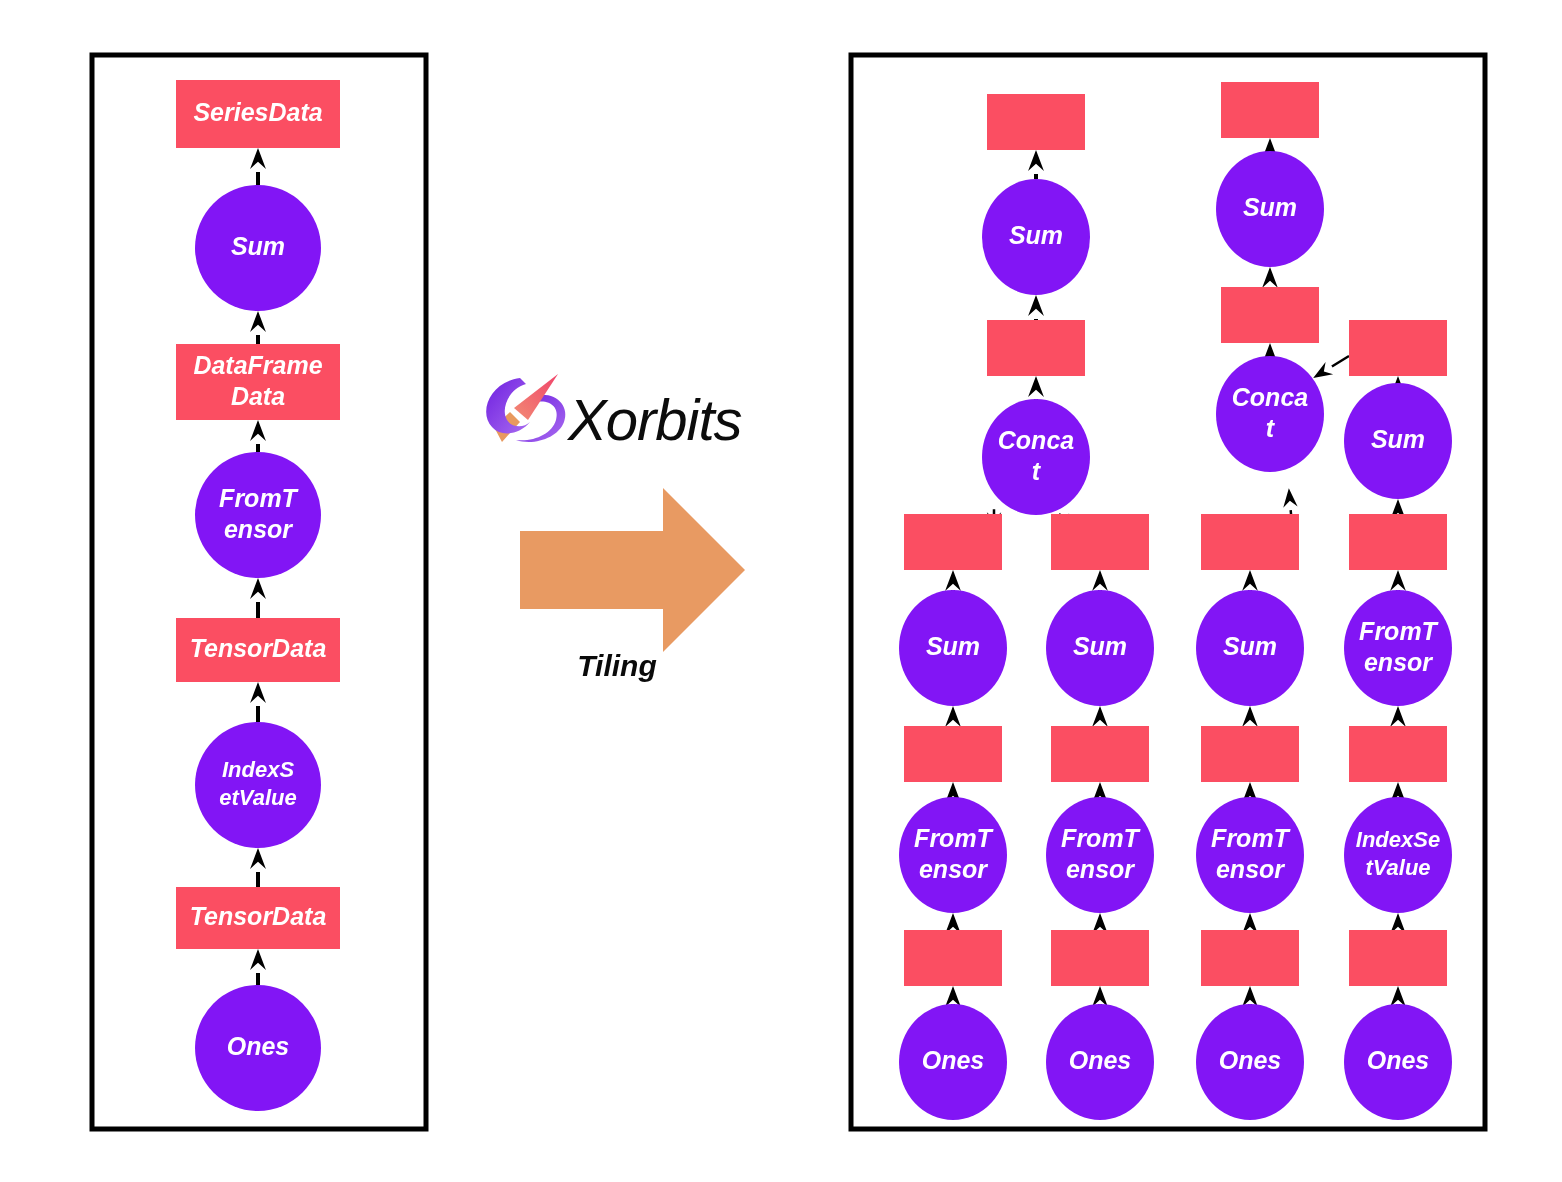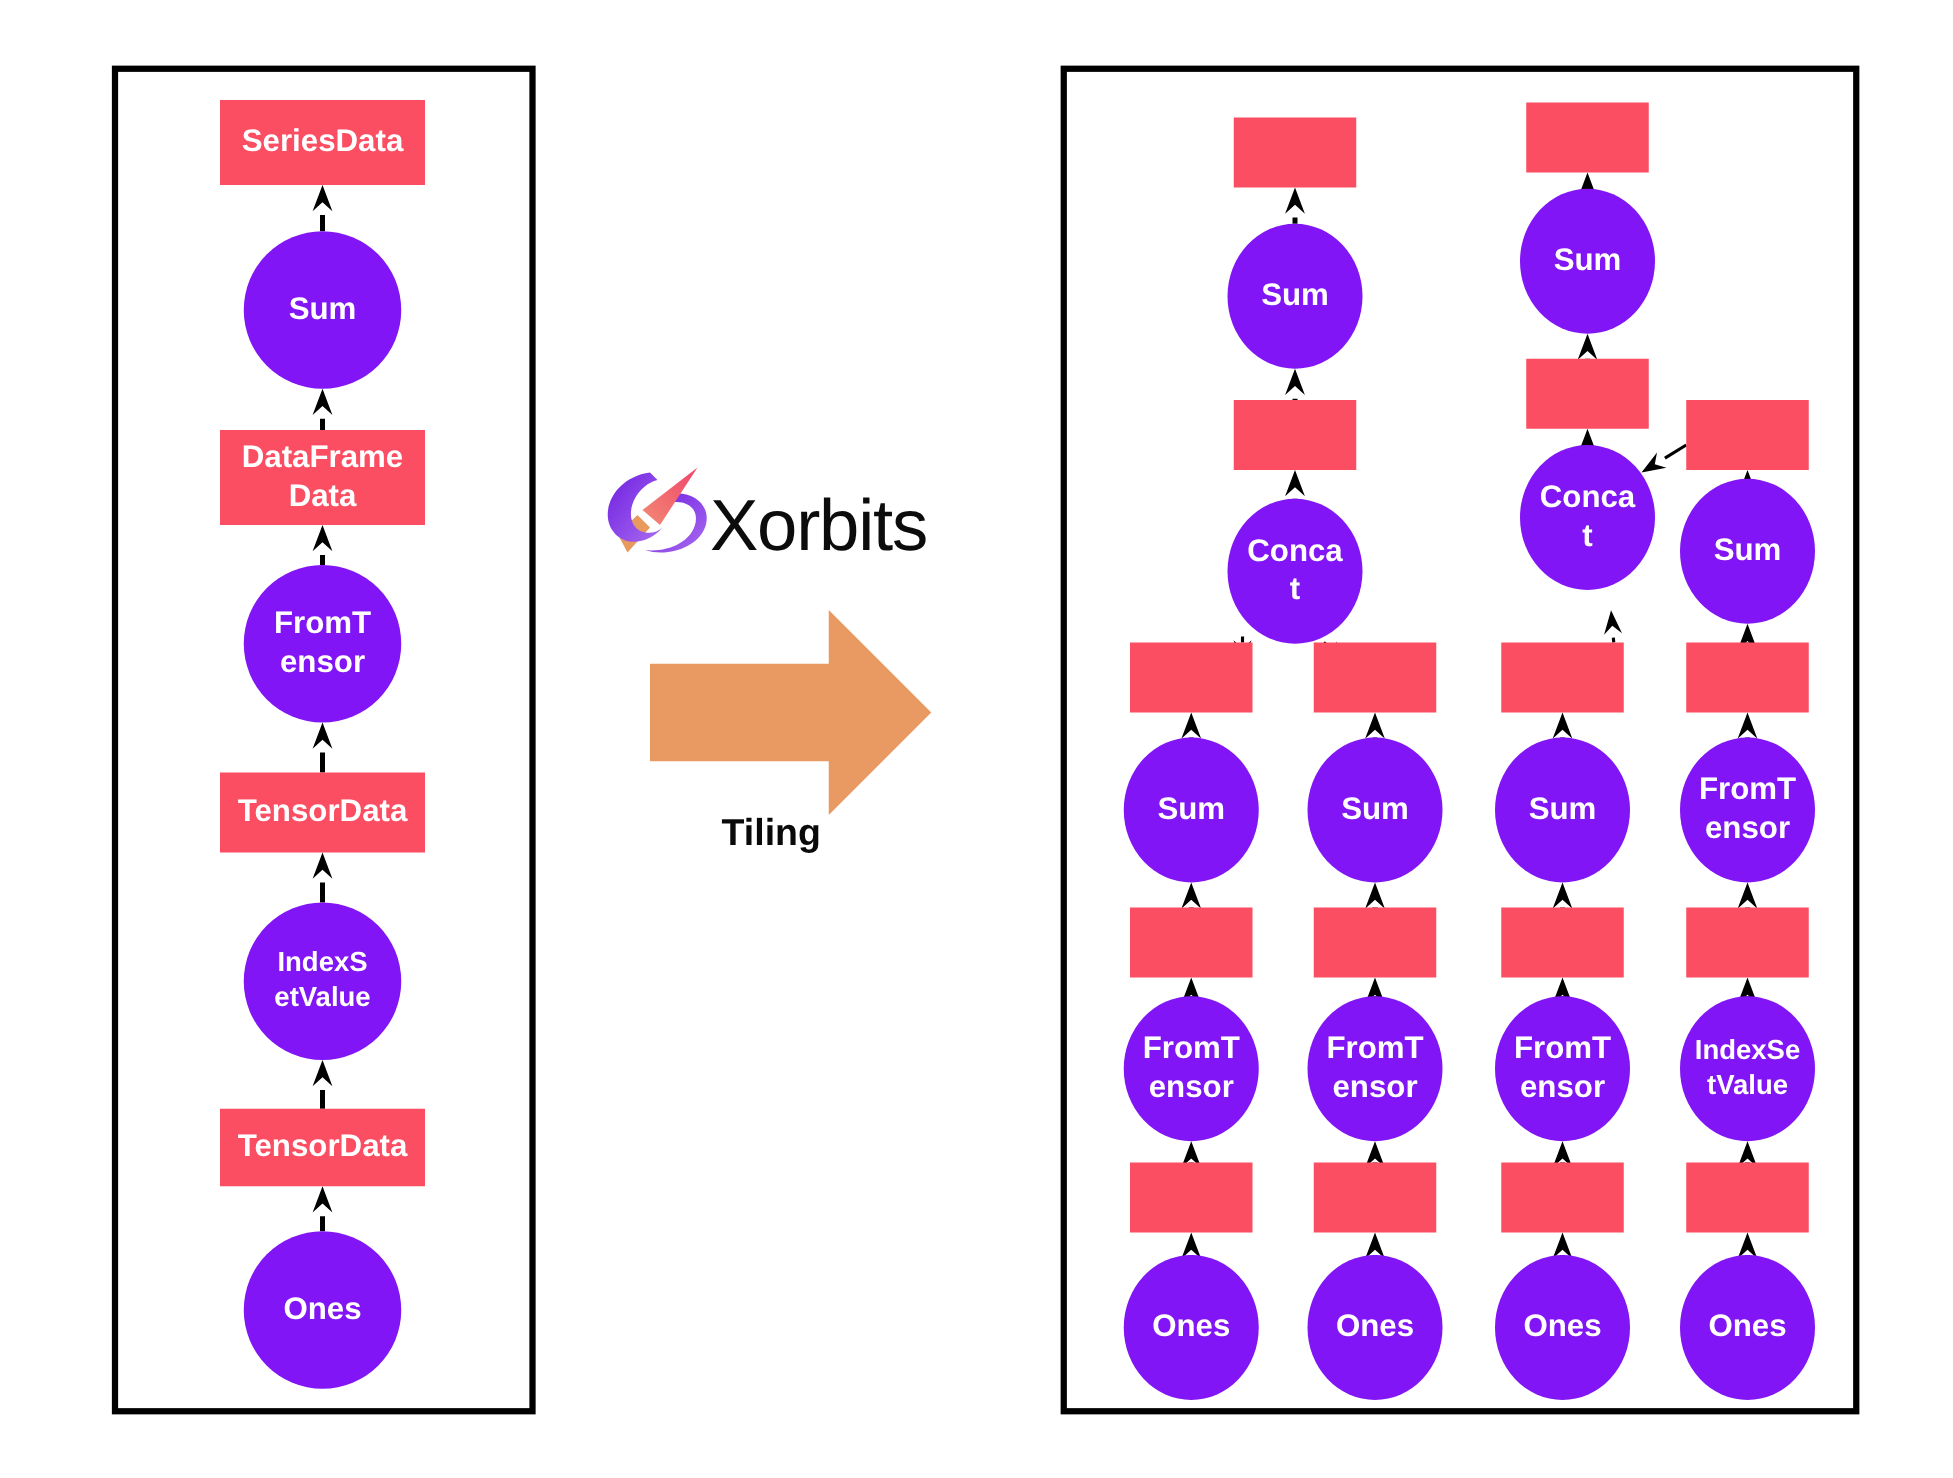--- a/index.html
+++ b/index.html
@@ -12,20 +12,21 @@
     height: 1182px;
     font-family: "Liberation Sans", sans-serif;
     position: relative;
     overflow: hidden;
   }
   #stage {
     position: absolute;
     left: 0; top: 0;
     width: 1328px;
     height: 1182px;
+    font-style: italic;
   }
   svg.graph {
     position: absolute;
     left: 0; top: 0;
     width: 1562px;
     height: 1182px;
     overflow: visible;
   }
   .panel-border {
     fill: #ffffff;

